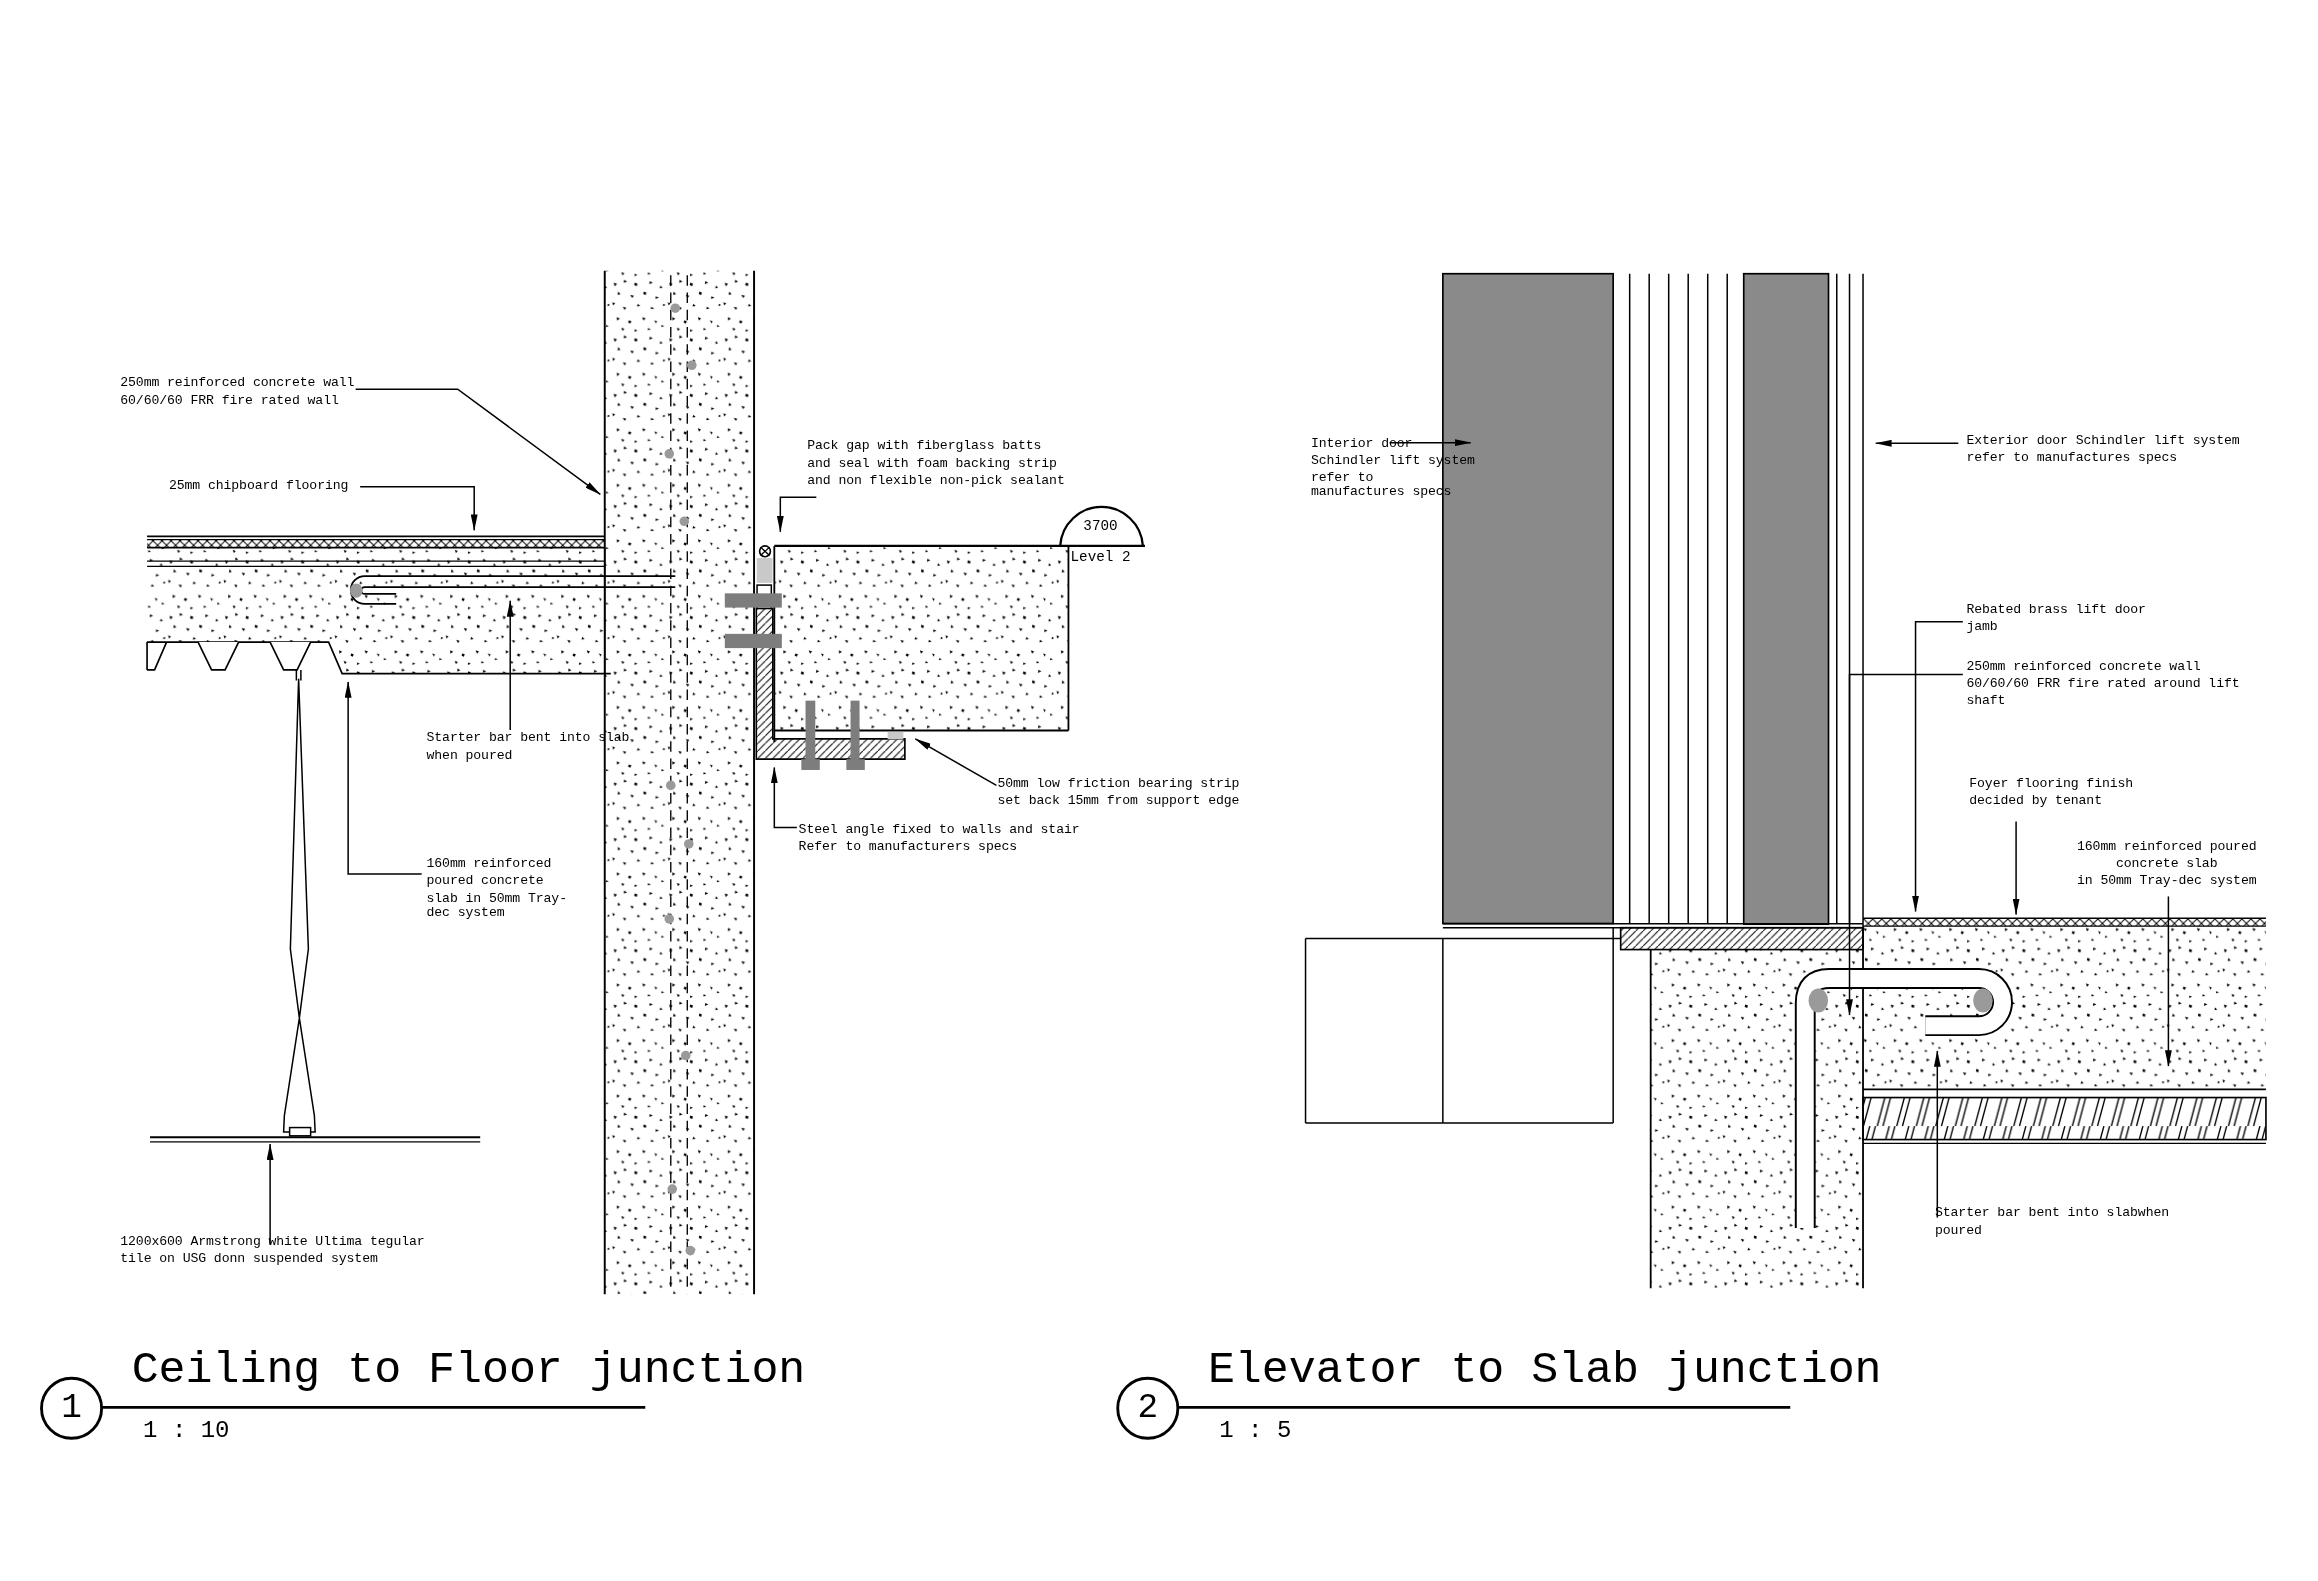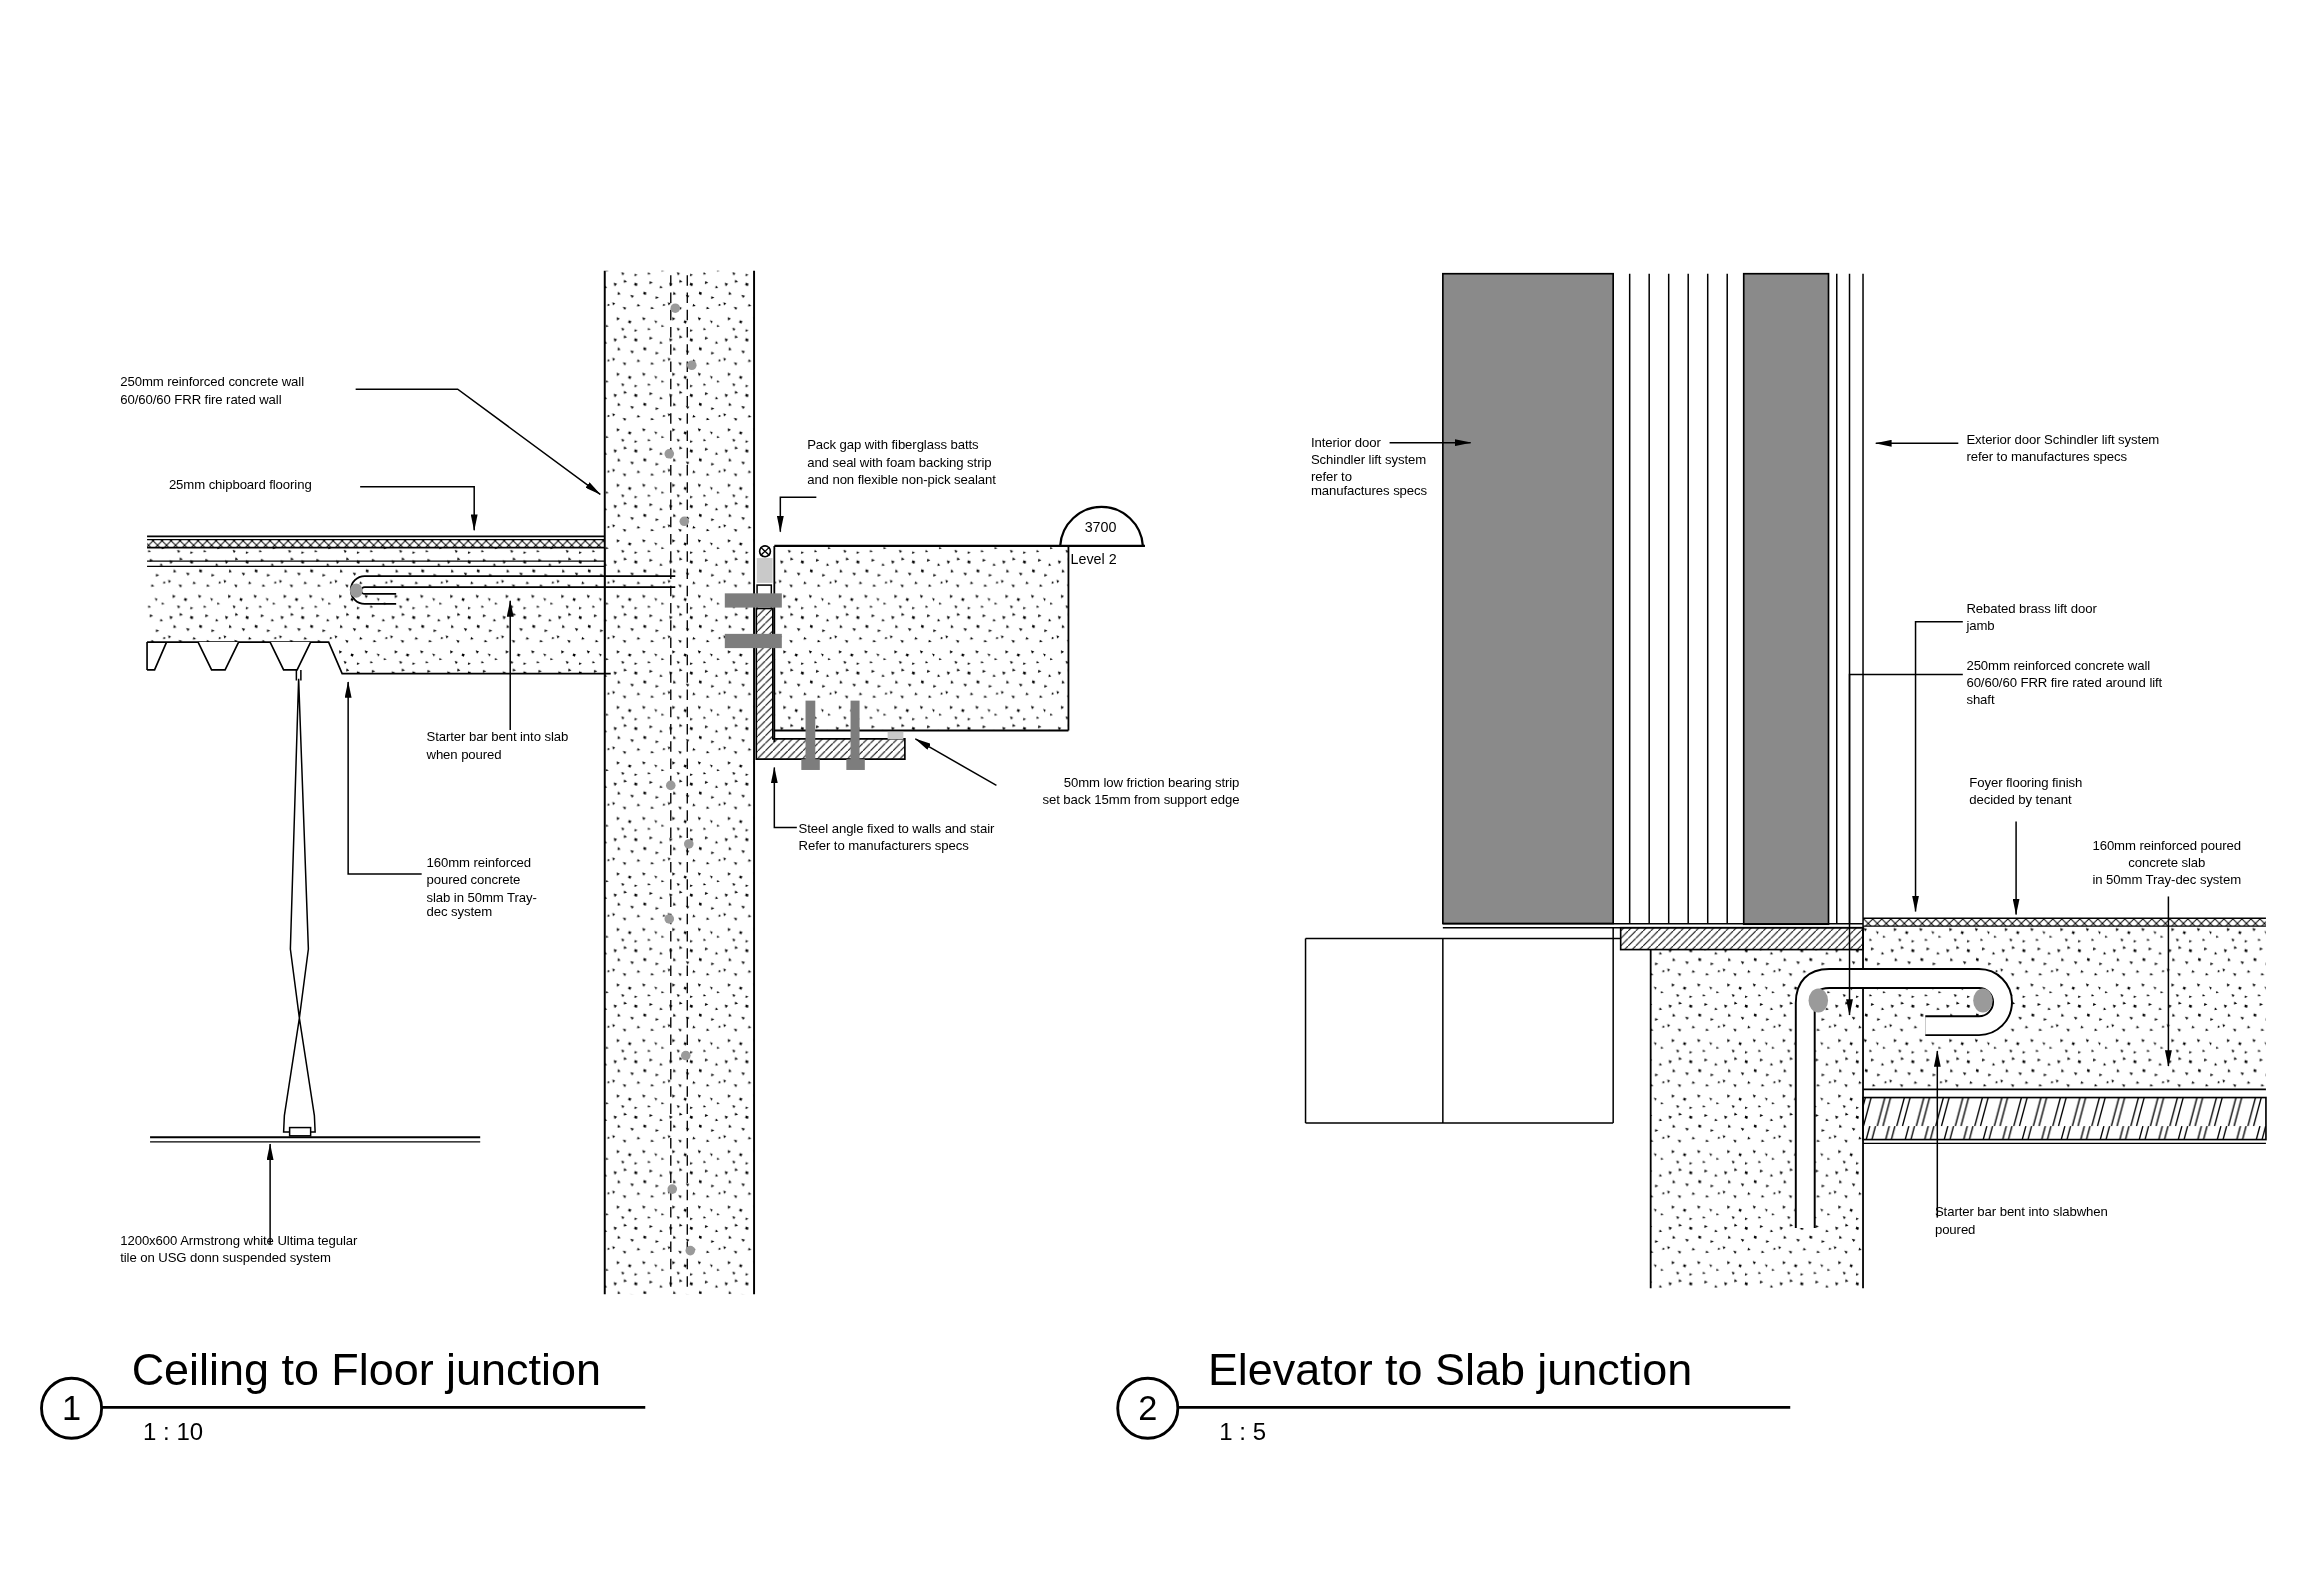--- a/index.html
+++ b/index.html
@@ -1,17 +1,17 @@
 <!DOCTYPE html>
 <html style="font-size:8.4px"><head>
 <meta charset="utf-8">
 <style>
   html,body{margin:0;padding:0;background:#ffffff;}
   .page{position:relative;width:2319px;height:1582px;background:#fff;overflow:hidden;
-        font-family:Liberation Sans, sans-serif;}
+        font-family:Liberation Mono, monospace;}
   .stage{position:absolute;left:0;top:0;width:810px;height:553px;
          transform:scale(2.8623);transform-origin:0 0;}
   svg{position:absolute;left:0;top:0;}
   .lbl{position:absolute;font-size:4.6px;line-height:5.8px;color:#000;
        white-space:pre-line;letter-spacing:-0.03px;}
   .lbl.right{text-align:right;}
   .lbl.center{text-align:center;}
   .datum-val{position:absolute;font-size:5px;color:#000;text-align:center;}
   .datum-lvl{position:absolute;font-size:5px;color:#000;}
   .badge{position:absolute;width:20px;height:20px;border:0.9px solid #000;border-radius:50%;

